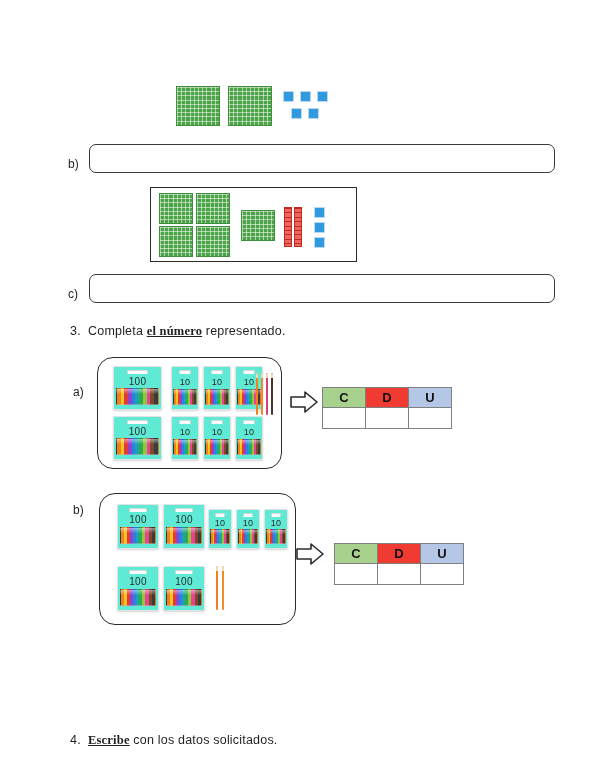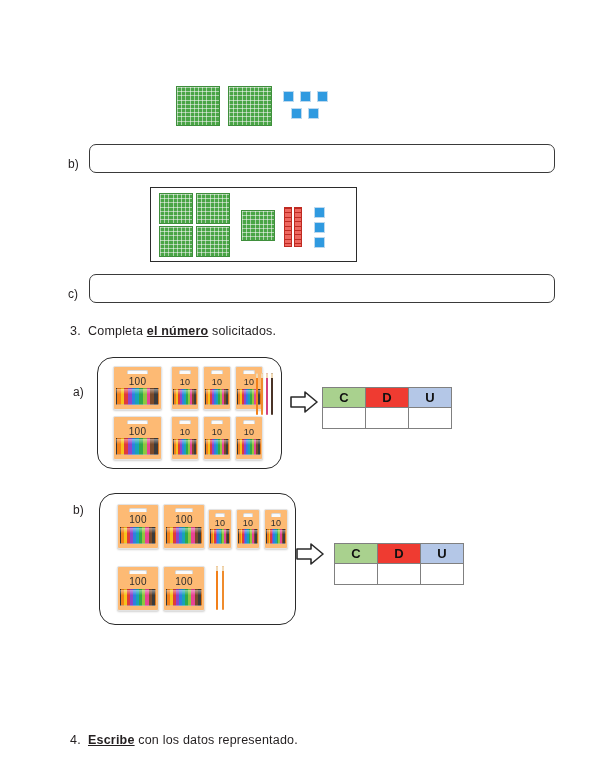--- a/index.html
+++ b/index.html
@@ -12,21 +12,21 @@
 
   
   .abs{position:absolute;}
 
   
   .qline{
     position:absolute;font-size:12.5px;color:#231f20;
     letter-spacing:.2px;white-space:nowrap;
   }
   .qnum{display:inline-block;width:18px;}
-  .qbold{font-weight:bold;text-decoration:underline;}
+  .qbold{font-weight:bold;text-decoration:underline;font-family:Liberation Serif, serif;}
 
   
   .letter{
     position:absolute;font-size:12px;color:#231f20;
   }
 
   
   .answerbox{
     position:absolute;border:1.3px solid #3a3a3a;border-radius:7px;
     background:#fff;
@@ -61,21 +61,21 @@
   }
   
   .unit{
     position:absolute;background:#2f9ae0;
     border:1.6px solid #bcd9ef;
     box-shadow:inset 0 0 0 1px #2f9ae0;
   }
 
   
   .pack{
-    position:absolute;background:#fdba74;
+    position:absolute;background:#5eead4;
     border:1px solid #e3e3e3;border-radius:2px;
     box-shadow:0 1px 2px rgba(0,0,0,.18);
     display:flex;flex-direction:column;align-items:center;
     overflow:hidden;
   }
   .pack .hook{
     width:40%;height:3px;margin-top:3px;
     border:1px solid #d8d8d8;border-bottom:none;border-radius:2px 2px 0 0;
     background:#fafafa;flex:none;
   }
@@ -153,21 +153,21 @@
     <div class="rod" style="left:143px;top:19px;width:6px;height:38px;"></div>
     <div class="unit" style="left:163px;top:19px;width:9px;height:9px;"></div>
     <div class="unit" style="left:163px;top:34px;width:9px;height:9px;"></div>
     <div class="unit" style="left:163px;top:49px;width:9px;height:9px;"></div>
   </div>
 
   <div class="letter" style="left:68px;top:287px;">c)</div>
   <div class="answerbox" style="left:89px;top:274px;width:464px;height:27px;"></div>
 
   <div class="qline" style="left:70px;top:324px;">
-    <span class="qnum">3.</span><span>Completa </span><span class="qbold">el número</span><span> solicitados.</span>
+    <span class="qnum">3.</span><span>Completa </span><span class="qbold">el número</span><span> representado.</span>
   </div>
 
   <div class="letter" style="left:73px;top:385px;">a)</div>
 
   <div class="roundframe" style="left:97px;top:357px;width:183px;height:110px;">
 
     <div class="pack big" style="left:15px;top:8px;width:47px;height:42px;">
       <div class="hook"></div>
       <div class="num">100</div>
       <div class="strip" style="height:15px;"></div>
@@ -308,16 +308,16 @@
     </tr>
     <tr>
       <td class="blank"></td>
       <td class="blank"></td>
       <td class="blank"></td>
     </tr>
   </tbody>
     </table>
 
   <div class="qline" style="left:70px;top:733px;">
-    <span class="qnum">4.</span><span></span><span class="qbold">Escribe</span><span> con los datos representado.</span>
+    <span class="qnum">4.</span><span></span><span class="qbold">Escribe</span><span> con los datos solicitados.</span>
   </div>
 
 </div>
 
 </body></html>

